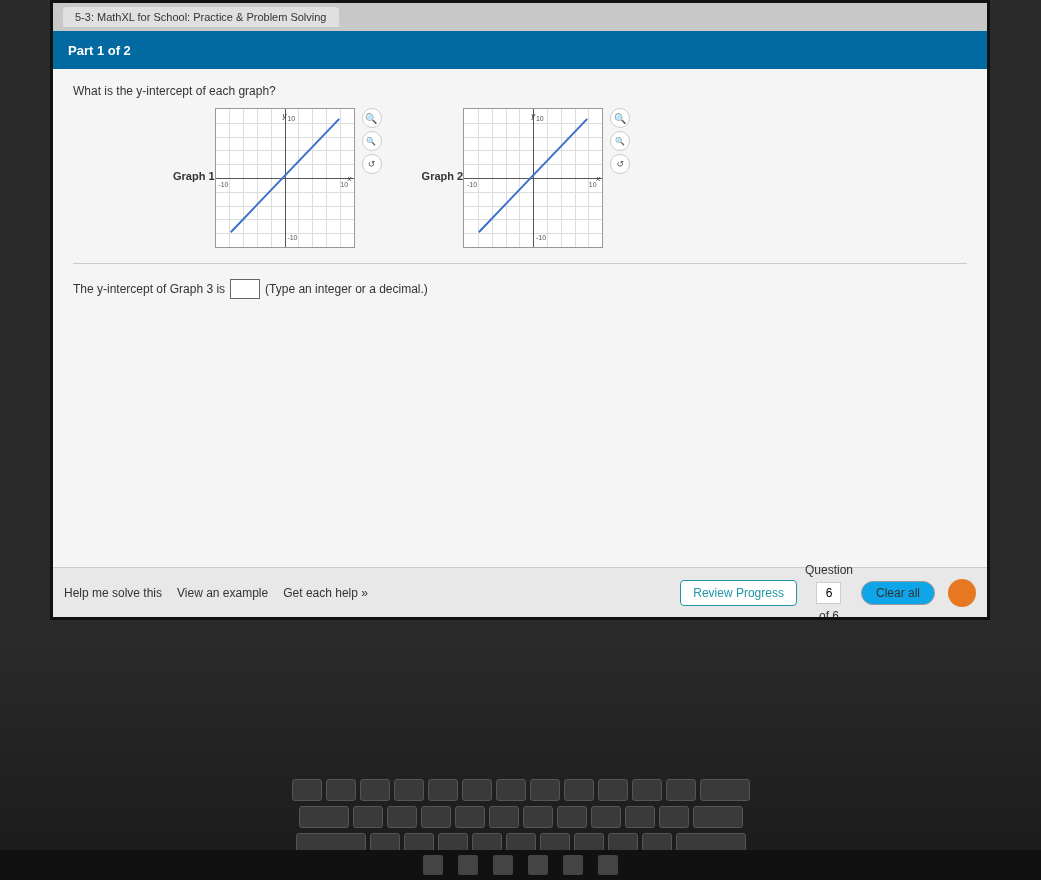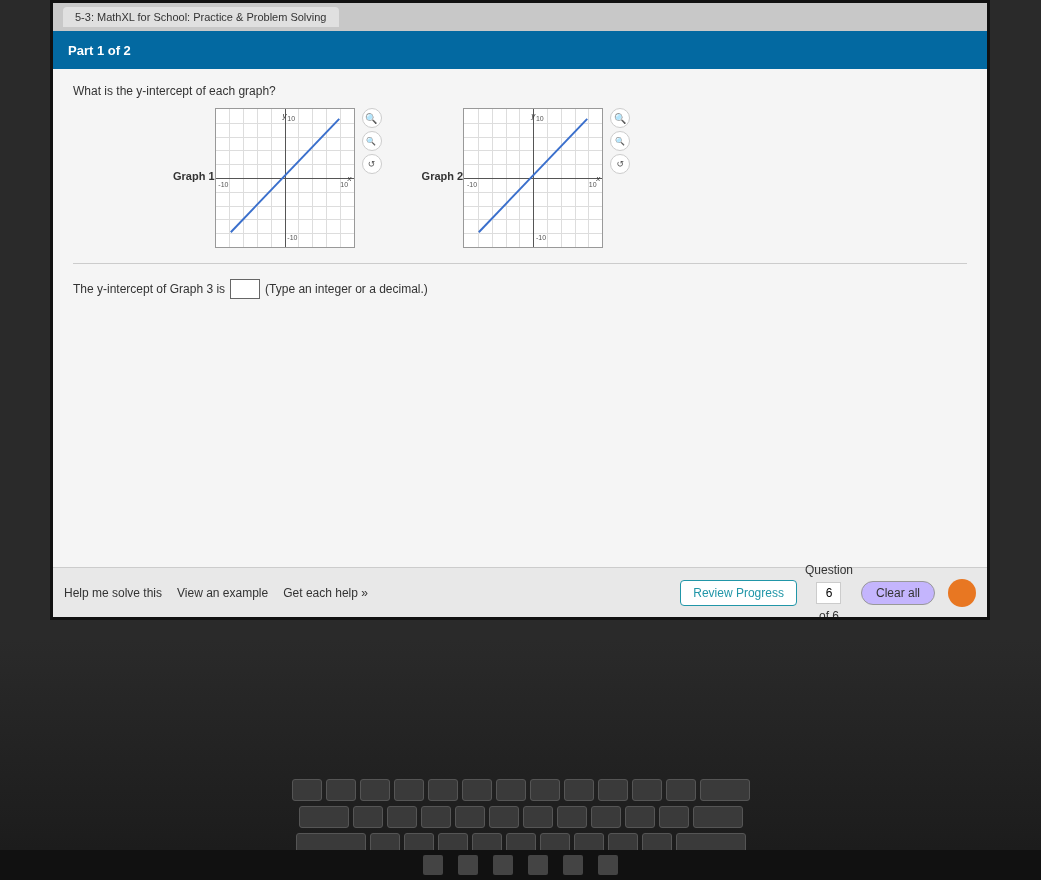--- a/index.html
+++ b/index.html
@@ -230,21 +230,21 @@
     .link-btn {
       font-size: 12px;
       color: #333;
       cursor: pointer;
       text-decoration: none;
       background: none;
       border: none;
     }
 
     .clear-all-btn {
-      background: #c4b5fd;
+      background: #0ea5e9;
       border: 1px solid #999;
       border-radius: 15px;
       padding: 4px 14px;
       font-size: 12px;
       color: #333;
       cursor: pointer;
     }
 
     .bottom-right {
       display: flex;

